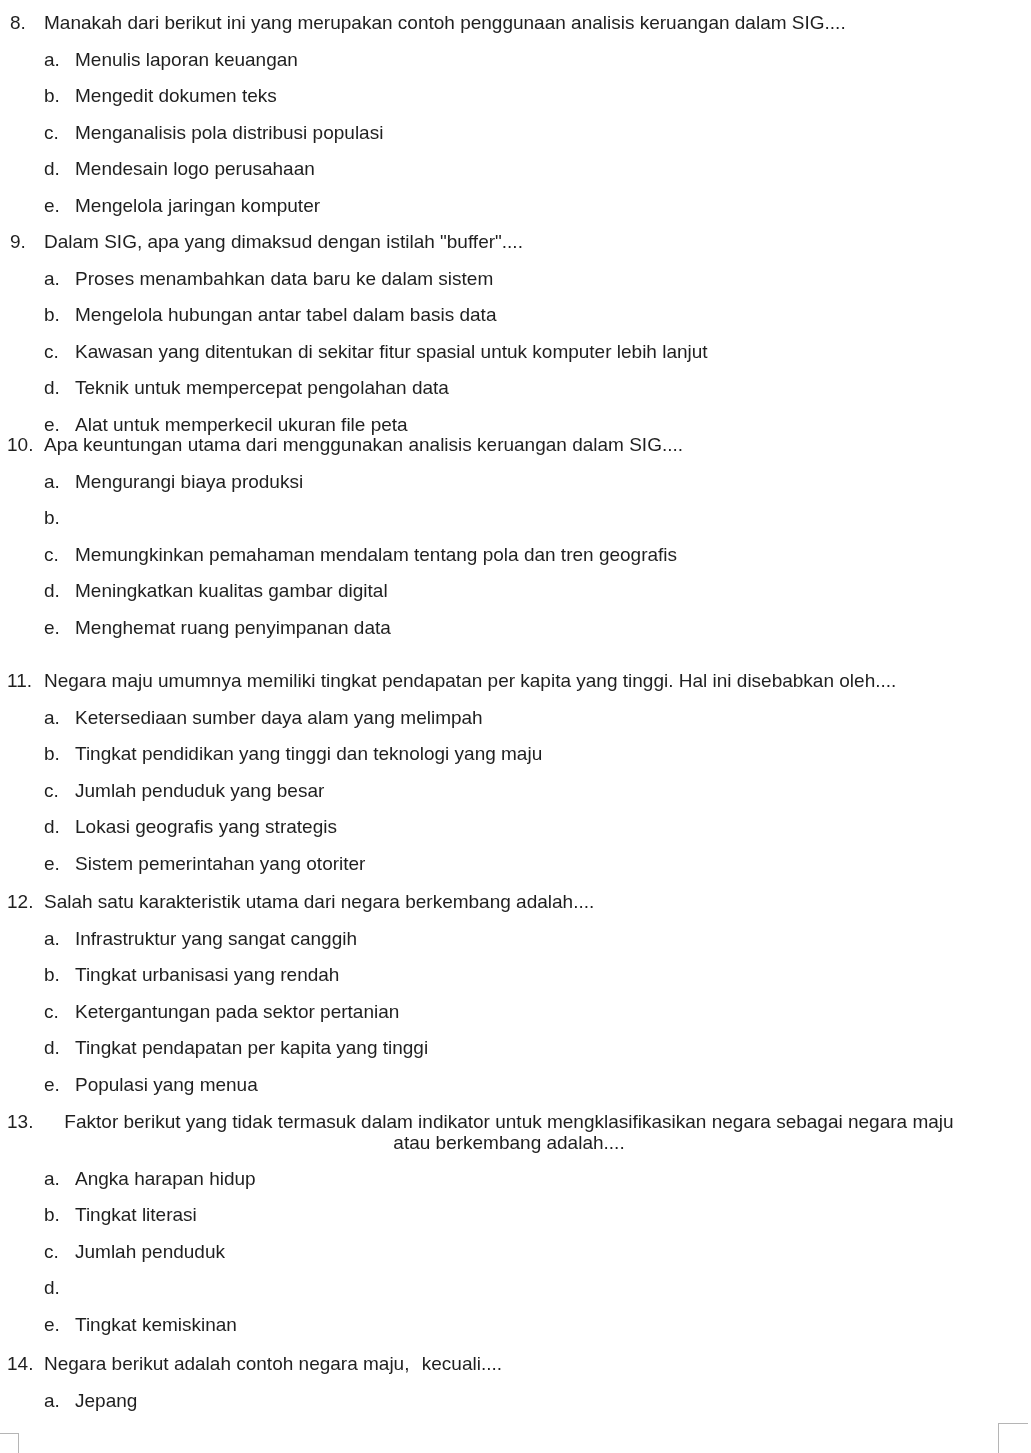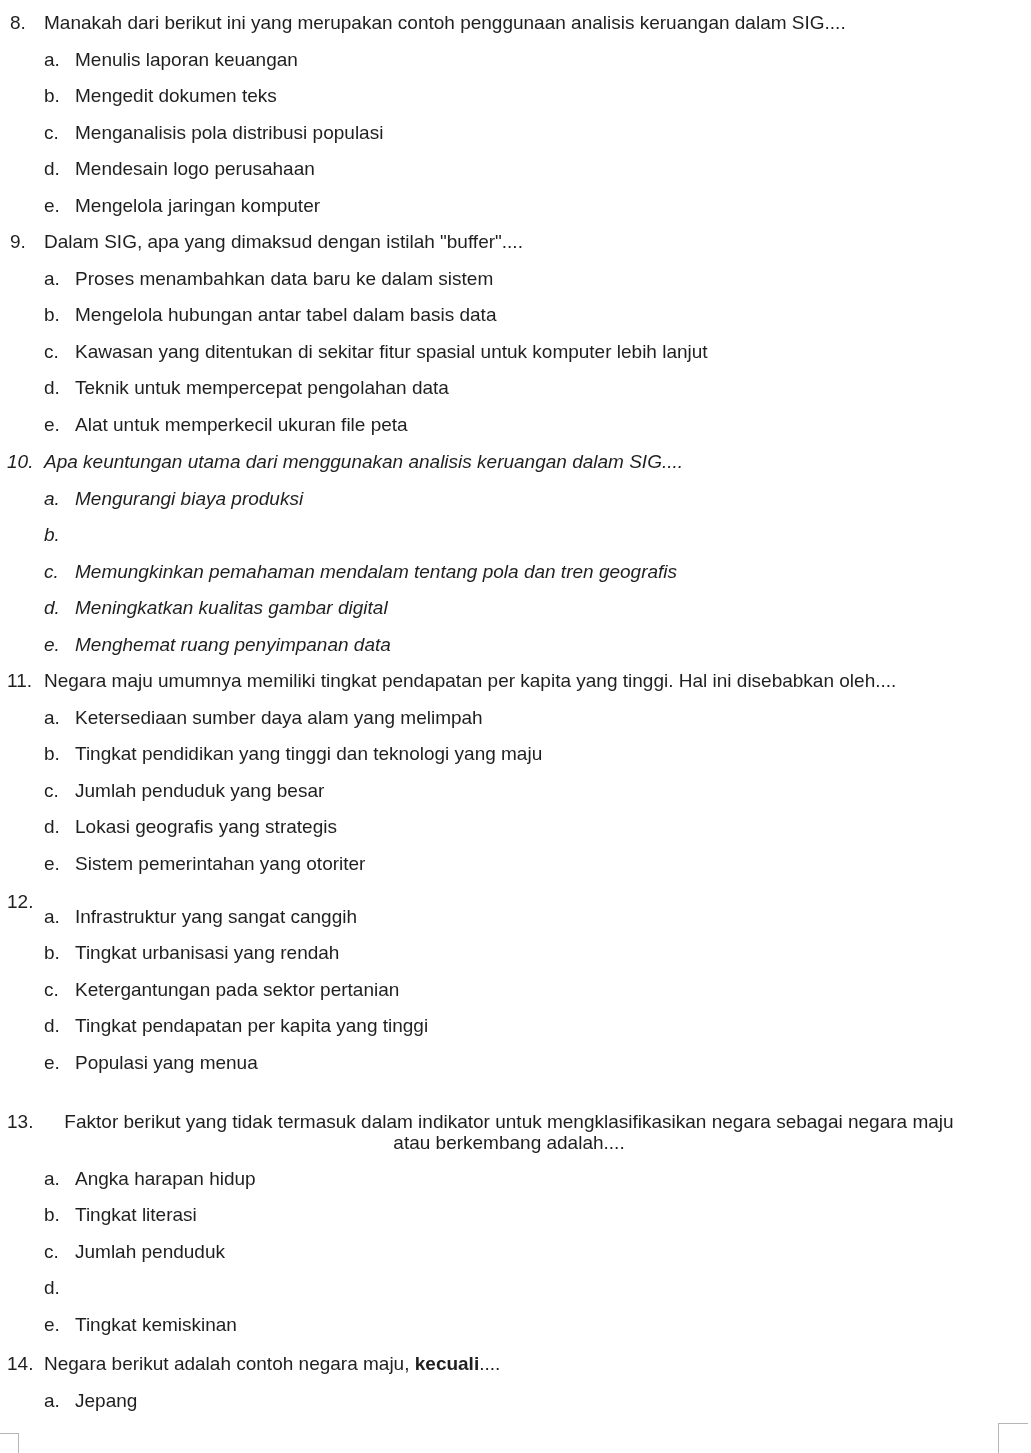--- a/index.html
+++ b/index.html
@@ -36,21 +36,22 @@
     }
     .q-num {
       position: absolute;
       left: 10px;
       top: 0;
     }
     .q-num.two {
       left: 7px;
     }
     .q-text b {
-      font-weight: bold;
+      font-weight: normal;
+      margin-left: 7px;
     }
     .options {
       list-style: none;
       margin: 0;
       padding: 0;
     }
     .option {
       position: relative;
       height: 36.6px;
       font-size: 19px;
@@ -111,21 +112,21 @@
     </p>
     <ul class="options">
       <li class="option"><span class="opt-letter">a.</span><span>Proses menambahkan data baru ke dalam sistem</span></li>
       <li class="option"><span class="opt-letter">b.</span><span>Mengelola hubungan antar tabel dalam basis data</span></li>
       <li class="option"><span class="opt-letter">c.</span><span>Kawasan yang ditentukan di sekitar fitur spasial untuk komputer lebih lanjut</span></li>
       <li class="option"><span class="opt-letter">d.</span><span>Teknik untuk mempercepat pengolahan data</span></li>
       <li class="option"><span class="opt-letter">e.</span><span>Alat untuk memperkecil ukuran file peta</span></li>
     </ul>
   </div>
 
-  <div class="question" style="top:451px;font-style:italic;">
+  <div class="question" style="top:434px;">
     <p class="q-stem">
       <span class="q-num two">10.</span>
       <span class="q-text">Apa keuntungan utama dari menggunakan analisis keruangan dalam SIG....</span>
     </p>
     <ul class="options">
       <li class="option"><span class="opt-letter">a.</span><span>Mengurangi biaya produksi</span></li>
       <li class="option"><span class="opt-letter">b.</span></li>
       <li class="option"><span class="opt-letter">c.</span><span>Memungkinkan pemahaman mendalam tentang pola dan tren geografis</span></li>
       <li class="option"><span class="opt-letter">d.</span><span>Meningkatkan kualitas gambar digital</span></li>
       <li class="option"><span class="opt-letter">e.</span><span>Menghemat ruang penyimpanan data</span></li>
@@ -142,20 +143,21 @@
       <li class="option"><span class="opt-letter">b.</span><span>Tingkat pendidikan yang tinggi dan teknologi yang maju</span></li>
       <li class="option"><span class="opt-letter">c.</span><span>Jumlah penduduk yang besar</span></li>
       <li class="option"><span class="opt-letter">d.</span><span>Lokasi geografis yang strategis</span></li>
       <li class="option"><span class="opt-letter">e.</span><span>Sistem pemerintahan yang otoriter</span></li>
     </ul>
   </div>
 
   <div class="question" style="top:891px;">
     <p class="q-stem">
       <span class="q-num two">12.</span>
+      <span class="q-text">Salah satu karakteristik utama dari negara berkembang adalah....</span>
     </p>
     <ul class="options">
       <li class="option"><span class="opt-letter">a.</span><span>Infrastruktur yang sangat canggih</span></li>
       <li class="option"><span class="opt-letter">b.</span><span>Tingkat urbanisasi yang rendah</span></li>
       <li class="option"><span class="opt-letter">c.</span><span>Ketergantungan pada sektor pertanian</span></li>
       <li class="option"><span class="opt-letter">d.</span><span>Tingkat pendapatan per kapita yang tinggi</span></li>
       <li class="option"><span class="opt-letter">e.</span><span>Populasi yang menua</span></li>
     </ul>
   </div>
 

